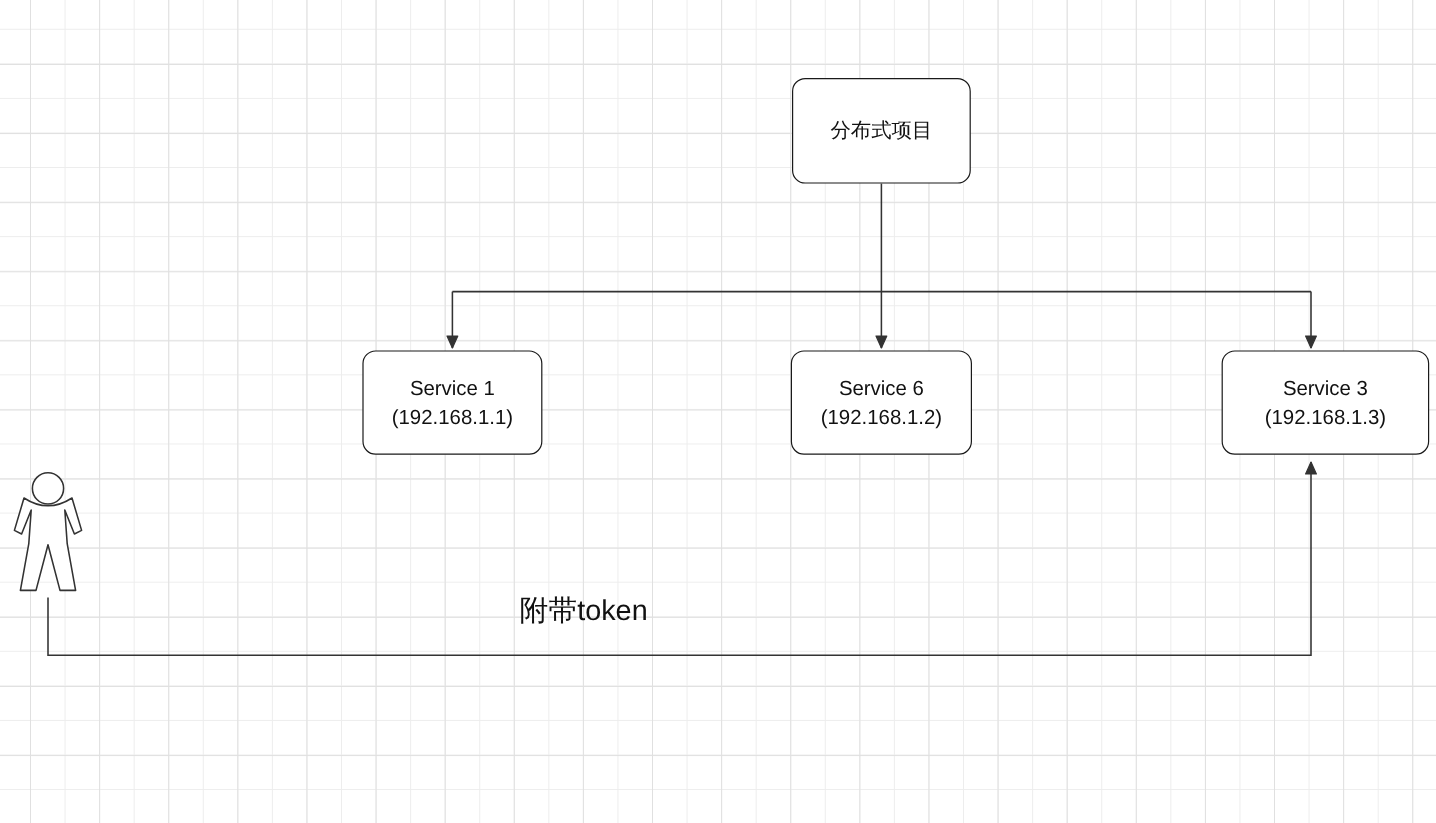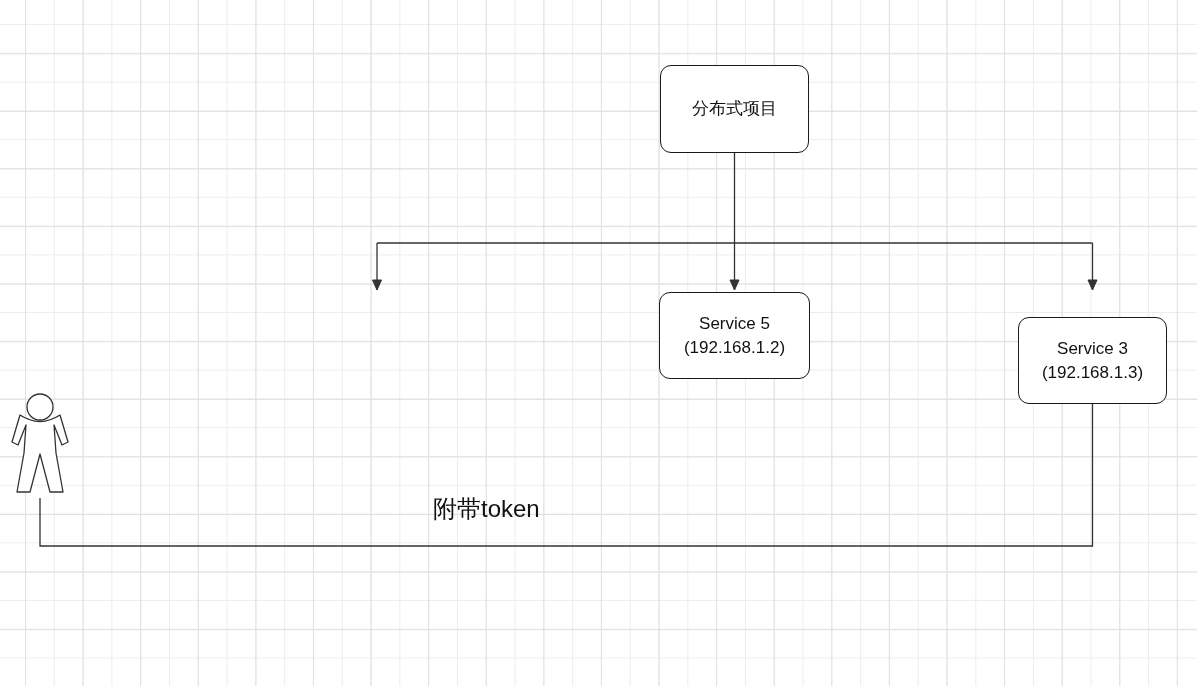--- a/index.html
+++ b/index.html
@@ -44,21 +44,21 @@
     justify-content: center;
     text-align: center;
     font-size: 17px;
     line-height: 24px;
     color: #111111;
   }
 
   #node-root  { left: 660px;  top: 65px;  width: 149px; height: 88px; }
   #node-svc1  { left: 302px;  top: 292px; width: 150px; height: 87px; }
   #node-svc2  { left: 659px;  top: 292px; width: 151px; height: 87px; }
-  #node-svc3  { left: 1018px; top: 292px; width: 149px; height: 87px; margin-top: 25px; }
+  #node-svc3  { left: 1018px; top: 292px; width: 173px; height: 87px; }
 
   #actor {
     position: absolute;
     left: 9px;
     top: 393px;
     width: 62px;
     height: 105px;
   }
   #actor .shape {
     fill: #ffffff;
@@ -97,23 +97,27 @@
 
     <path class="edge" d="M1092.5,243 V290" marker-end="url(#arrowhead)"></path>
 
     <path class="edge" d="M40,498 V546 H1092.5 V385" marker-end="url(#arrowhead)"></path>
   </svg>
 
   <div class="node" id="node-root">
     <span>分布式项目</span>
   </div>
 
+  <div class="node" id="node-svc1">
+    <span>Service 1</span>
+    <span>(192.168.1.1)</span>
+  </div>
 
   <div class="node" id="node-svc2">
-    <span>Service 5</span>
+    <span>Service 6</span>
     <span>(192.168.1.2)</span>
   </div>
 
   <div class="node" id="node-svc3">
     <span>Service 3</span>
     <span>(192.168.1.3)</span>
   </div>
 
   <svg id="actor" viewBox="0 0 62 105" xmlns="http://www.w3.org/2000/svg">
     <path class="shape" d="M11,22

